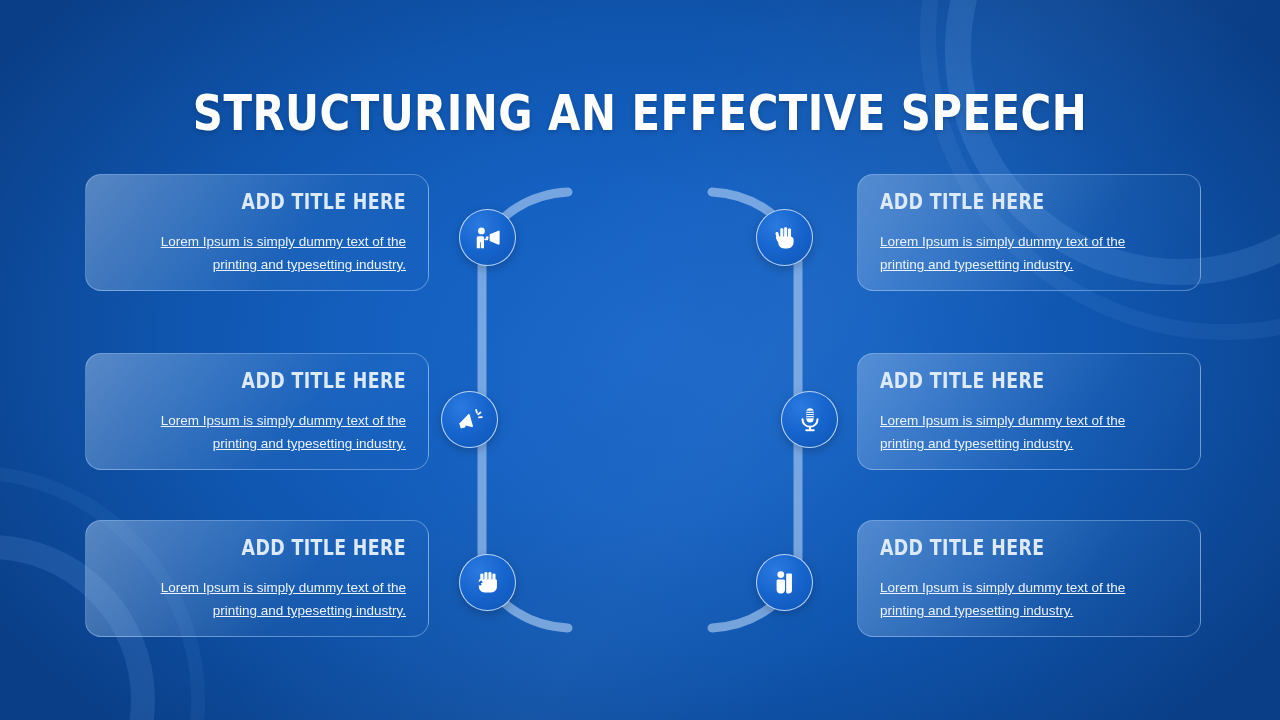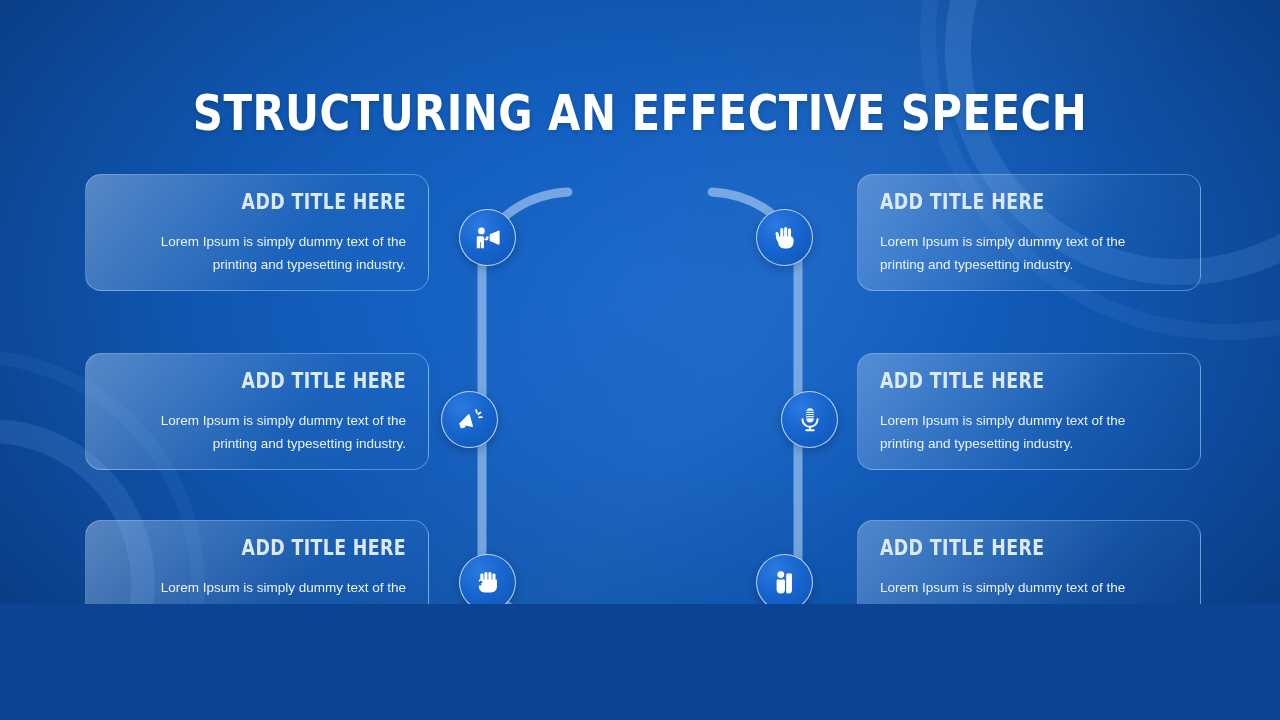--- a/index.html
+++ b/index.html
@@ -6,21 +6,21 @@
 
   html, body {
     width:1280px; height:720px;
     overflow:hidden;
     background:#0c4392;
     font-family:"Liberation Sans", sans-serif;
   }
 
   #slide {
     position:relative;
-    width:1280px; height:604px;
+    width:1280px; height:720px;
     overflow:hidden;
     background:
       radial-gradient(ellipse 760px 520px at 50% 48%, #1a67c9 0%, #1561c2 30%, #0f55ae 62%, #0c4694 88%, #0a3f88 100%);
   }
 
   
   .ring {
     position:absolute;
     border-radius:50%;
     border-style:solid;
@@ -115,20 +115,21 @@
   }
   .card.left .card-title { transform-origin:right center; }
   .card.right .card-title { transform-origin:left center; }
 
   .card-body {
     color:#eaf2fd;
     font-size:13.5px;
     line-height:1.72;
     font-family:"Liberation Sans", sans-serif;
     width:258px;
+    text-decoration:underline;
   }
   .card.left .card-body { margin-left:auto; }
 
   
   .bracket { position:absolute; pointer-events:none; }
   .bracket.bl-left  { left:420px; top:180px; }
   .bracket.bl-right { left:700px; top:180px; }
 
   
   .icon-node {

